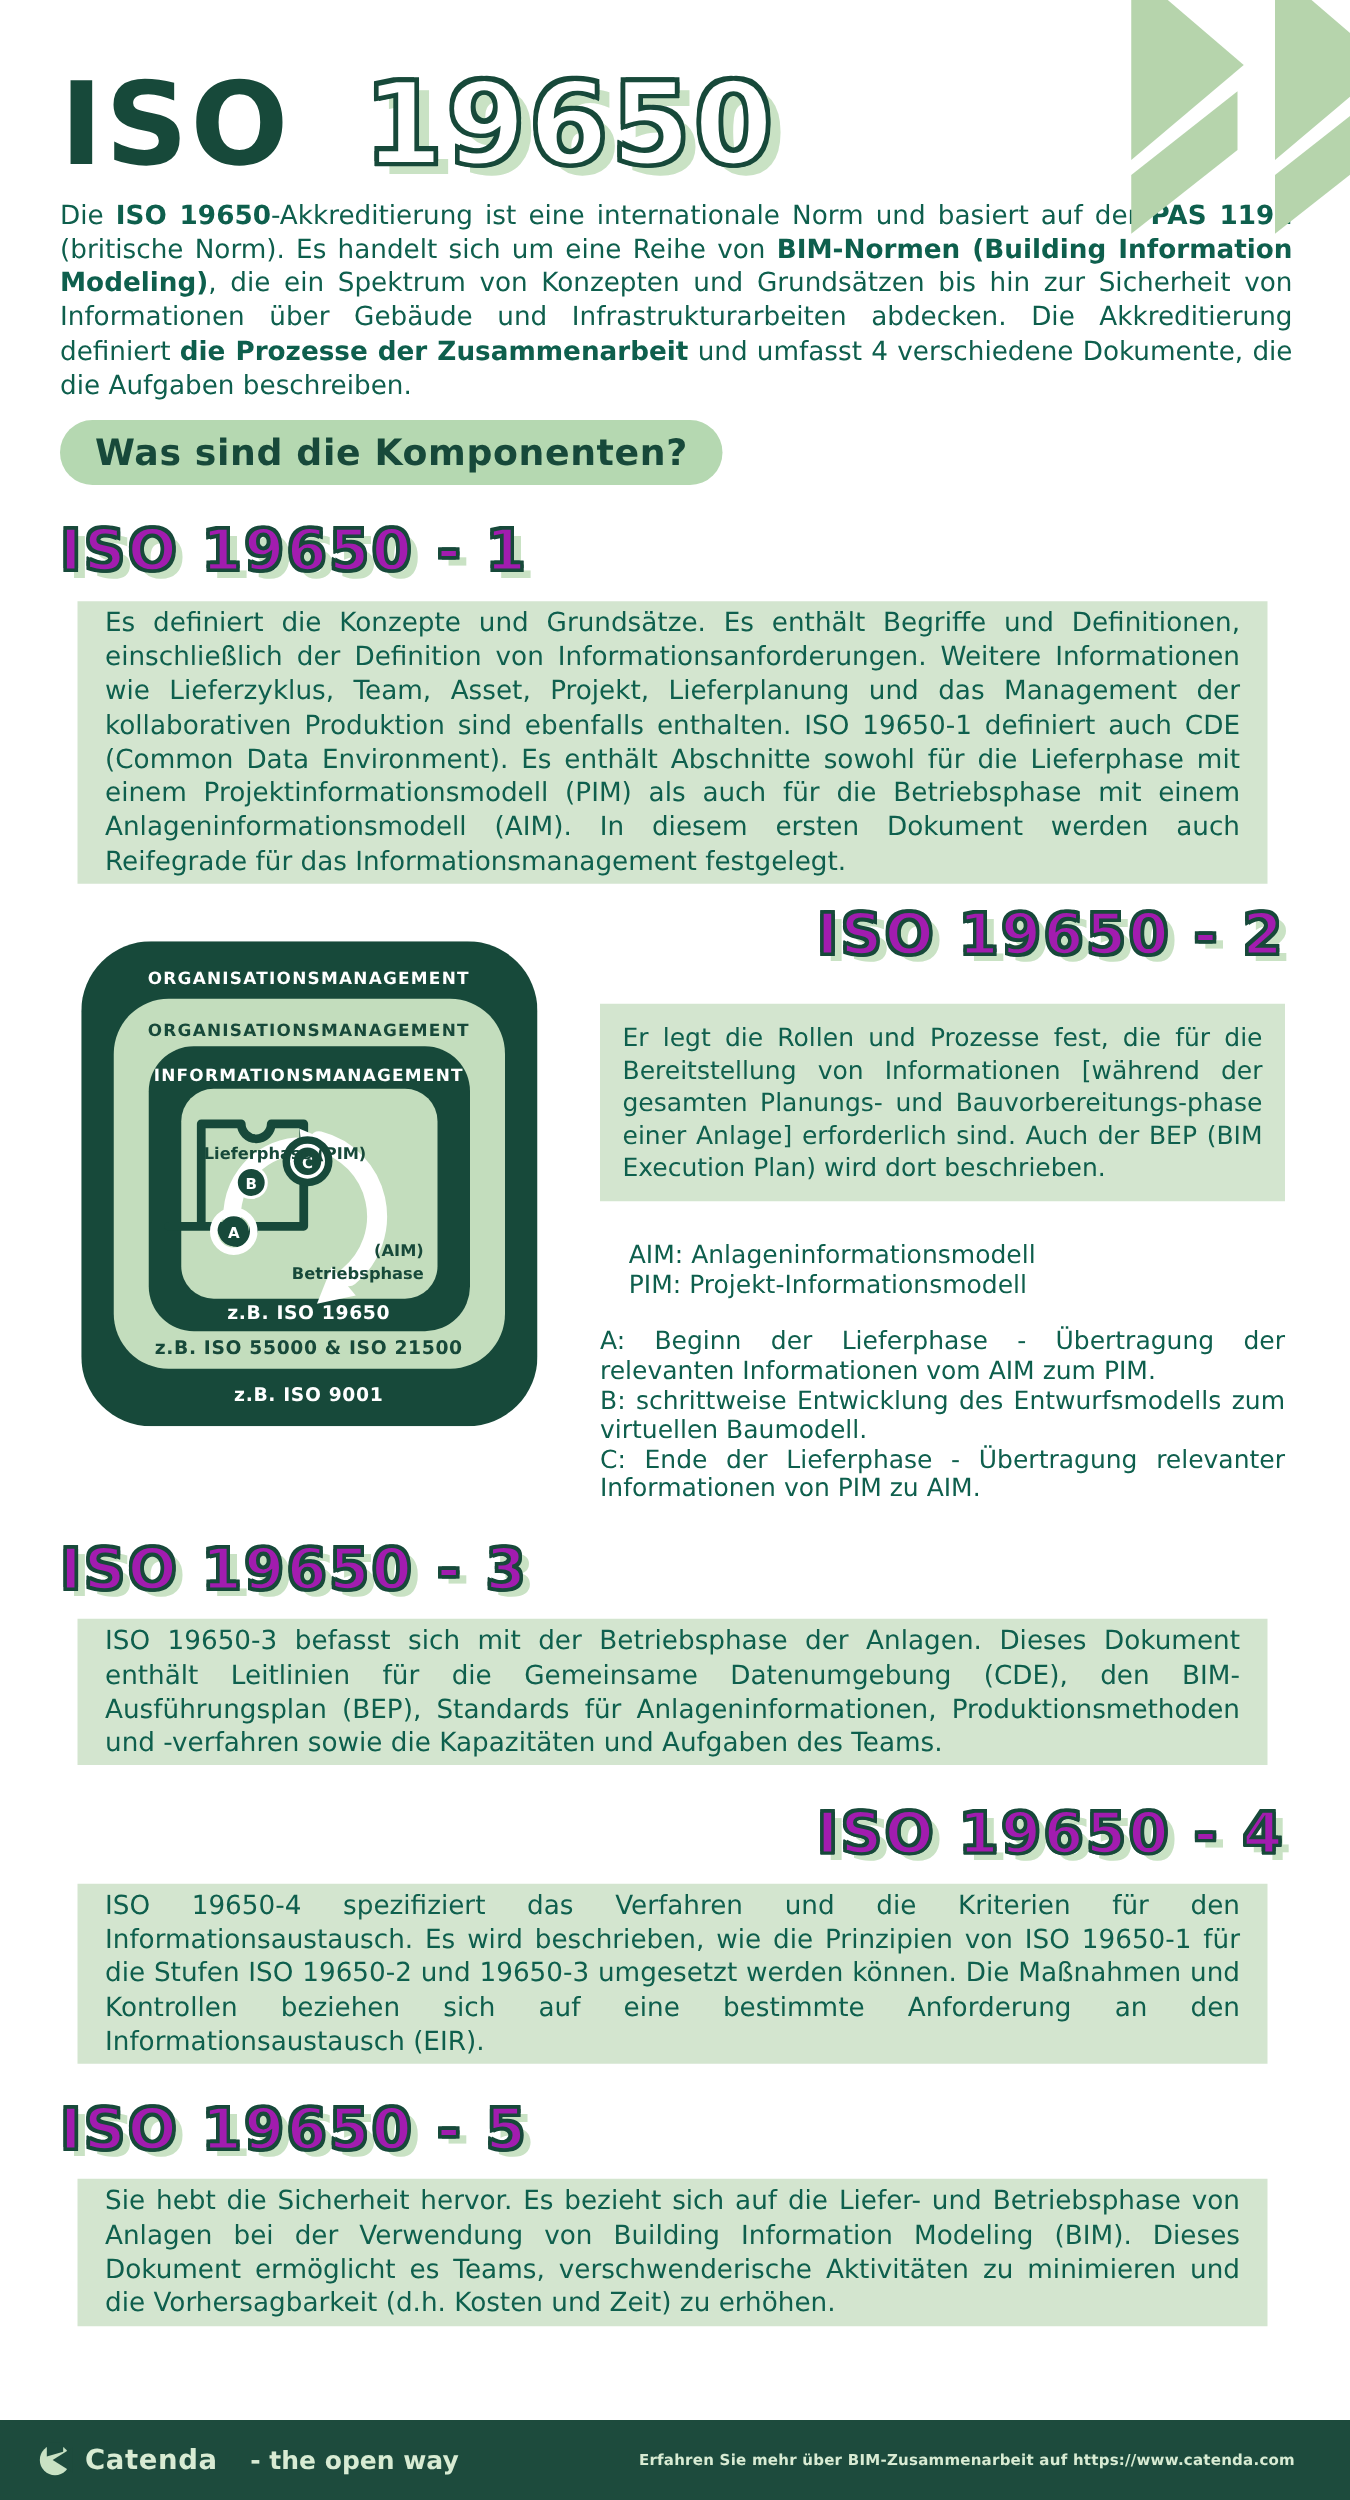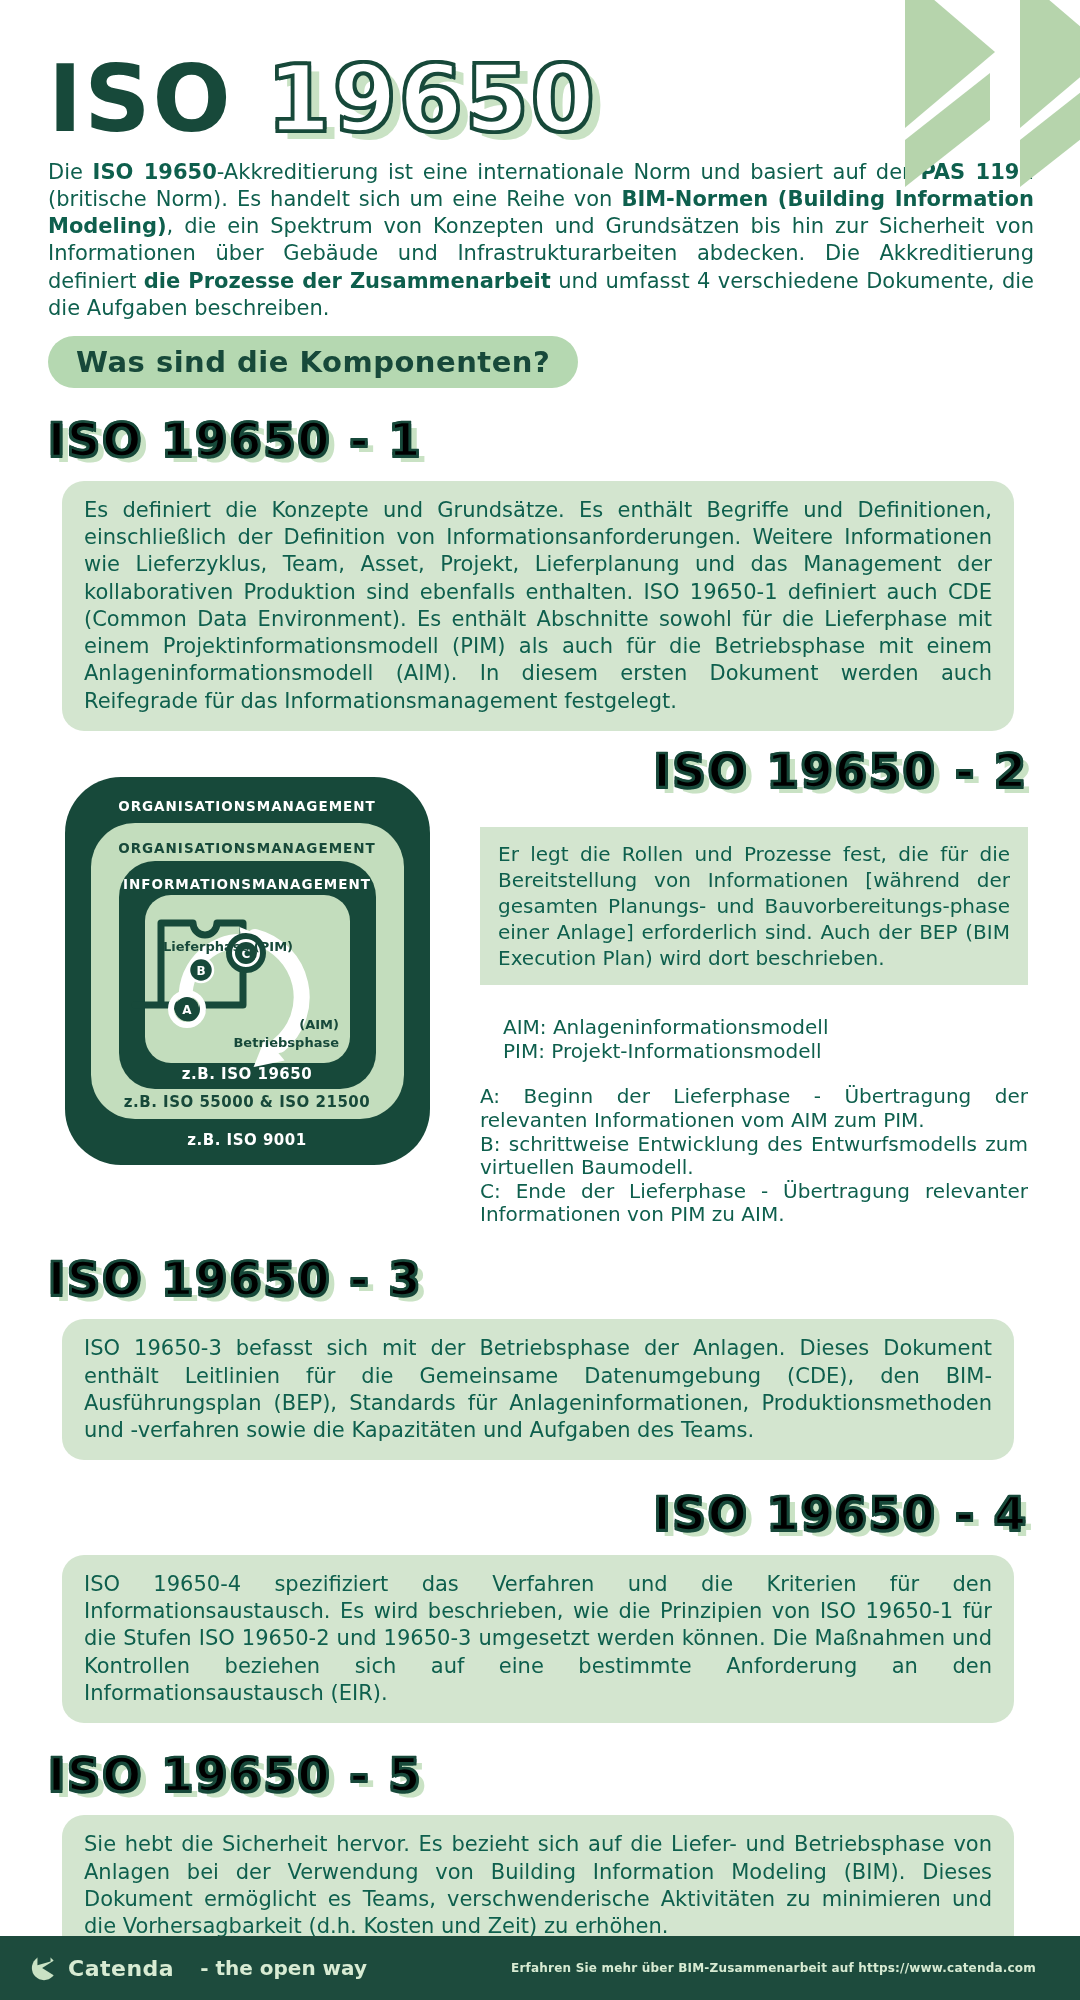--- a/index.html
+++ b/index.html
@@ -20,42 +20,43 @@
   .deco{position:absolute;top:0;right:0;width:190px;height:195px;}
 
   h1.title{padding:52px 0 0 48px;font-size:92px;line-height:1.05;font-weight:800;letter-spacing:2px;color:var(--dark);}
   h1.title .outline{
     color:#ffffff;
     -webkit-text-stroke:3.4px var(--dark);
     text-shadow:
       -2px -2px 0 var(--dark), 2px -2px 0 var(--dark),
       -2px 2px 0 var(--dark), 2px 2px 0 var(--dark),
       10px 8px 0 var(--shadow);
+    margin-left: 24px;
   }
 
   p.intro{margin:10px 46px 0 48px;font-size:21px;line-height:1.3;color:var(--body);text-align:justify;}
   p.intro b{color:var(--body);}
 
   .pill{display:inline-block;margin:14px 0 0 48px;background:var(--pill);border-radius:26px;padding:9px 28px;}
   .pill span{font-size:29px;font-weight:800;color:var(--dark);letter-spacing:0.5px;}
 
   h2.oh{font-size:46px;font-weight:800;letter-spacing:2px;line-height:1.05;
-    color:#000000;
+    color:#a21caf;
     -webkit-text-stroke:2.6px var(--dark);
     text-shadow:
       -1.5px -1.5px 0 var(--dark), 1.5px -1.5px 0 var(--dark),
       -1.5px 1.5px 0 var(--dark), 1.5px 1.5px 0 var(--dark),
       7px 6px 0 var(--shadow);
   }
   h2.left{margin:28px 0 0 48px;}
   h2.right{margin:30px 52px 0 0;text-align:right;}
 
   .box{background:var(--box);color:var(--body);text-align:justify;}
   .box p{font-size:21px;line-height:1.3;}
-  .box.wide{margin:16px 66px 0 62px;padding:16px 22px;border-radius:22px;}
+  .box.wide{margin:16px 66px 0 62px;padding:4px 22px;}
 
   .two-col{display:flex;margin-top:16px;padding:0 52px 0 65px;gap:50px;}
   .two-col .diagram-wrap{flex:0 0 365px;margin-top:30px;}
   .two-col .right-col{flex:1;min-width:0;}
   .right-col h2.oh{margin:0;text-align:right;}
   .box.narrow{margin-top:32px;padding:14px 18px;}
   .box.narrow p{font-size:20px;line-height:1.3;}
 
   .defs{margin-top:30px;color:var(--body);margin-left:23px;}
   .defs p{font-size:20px;line-height:1.2;}

